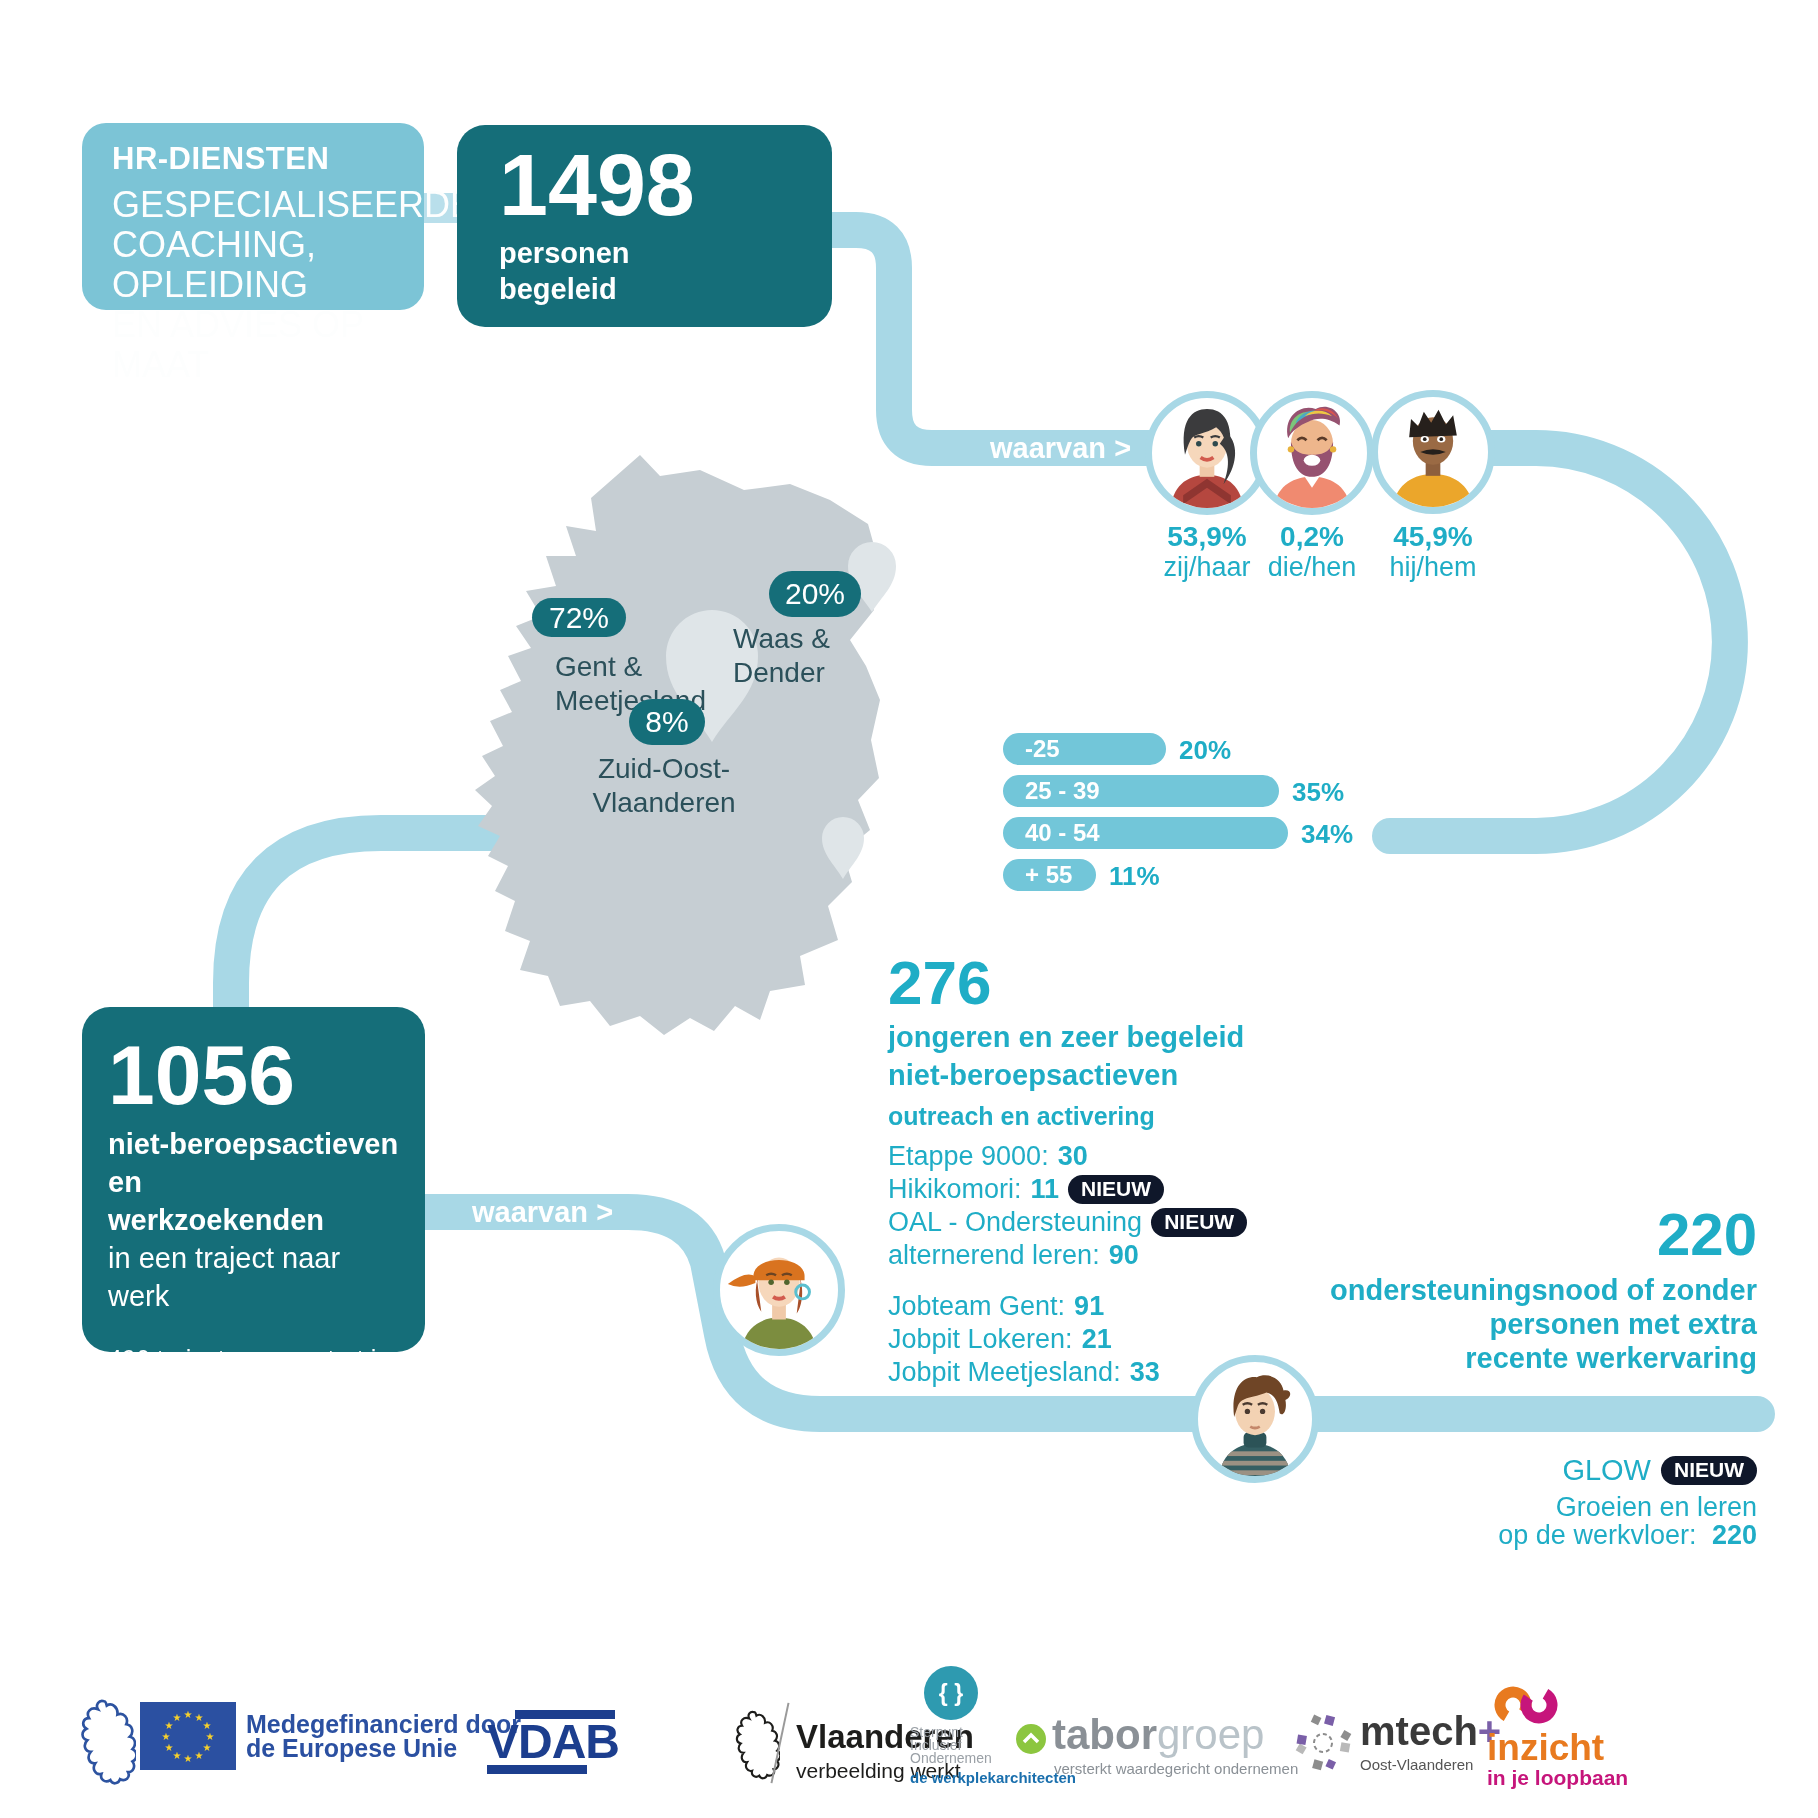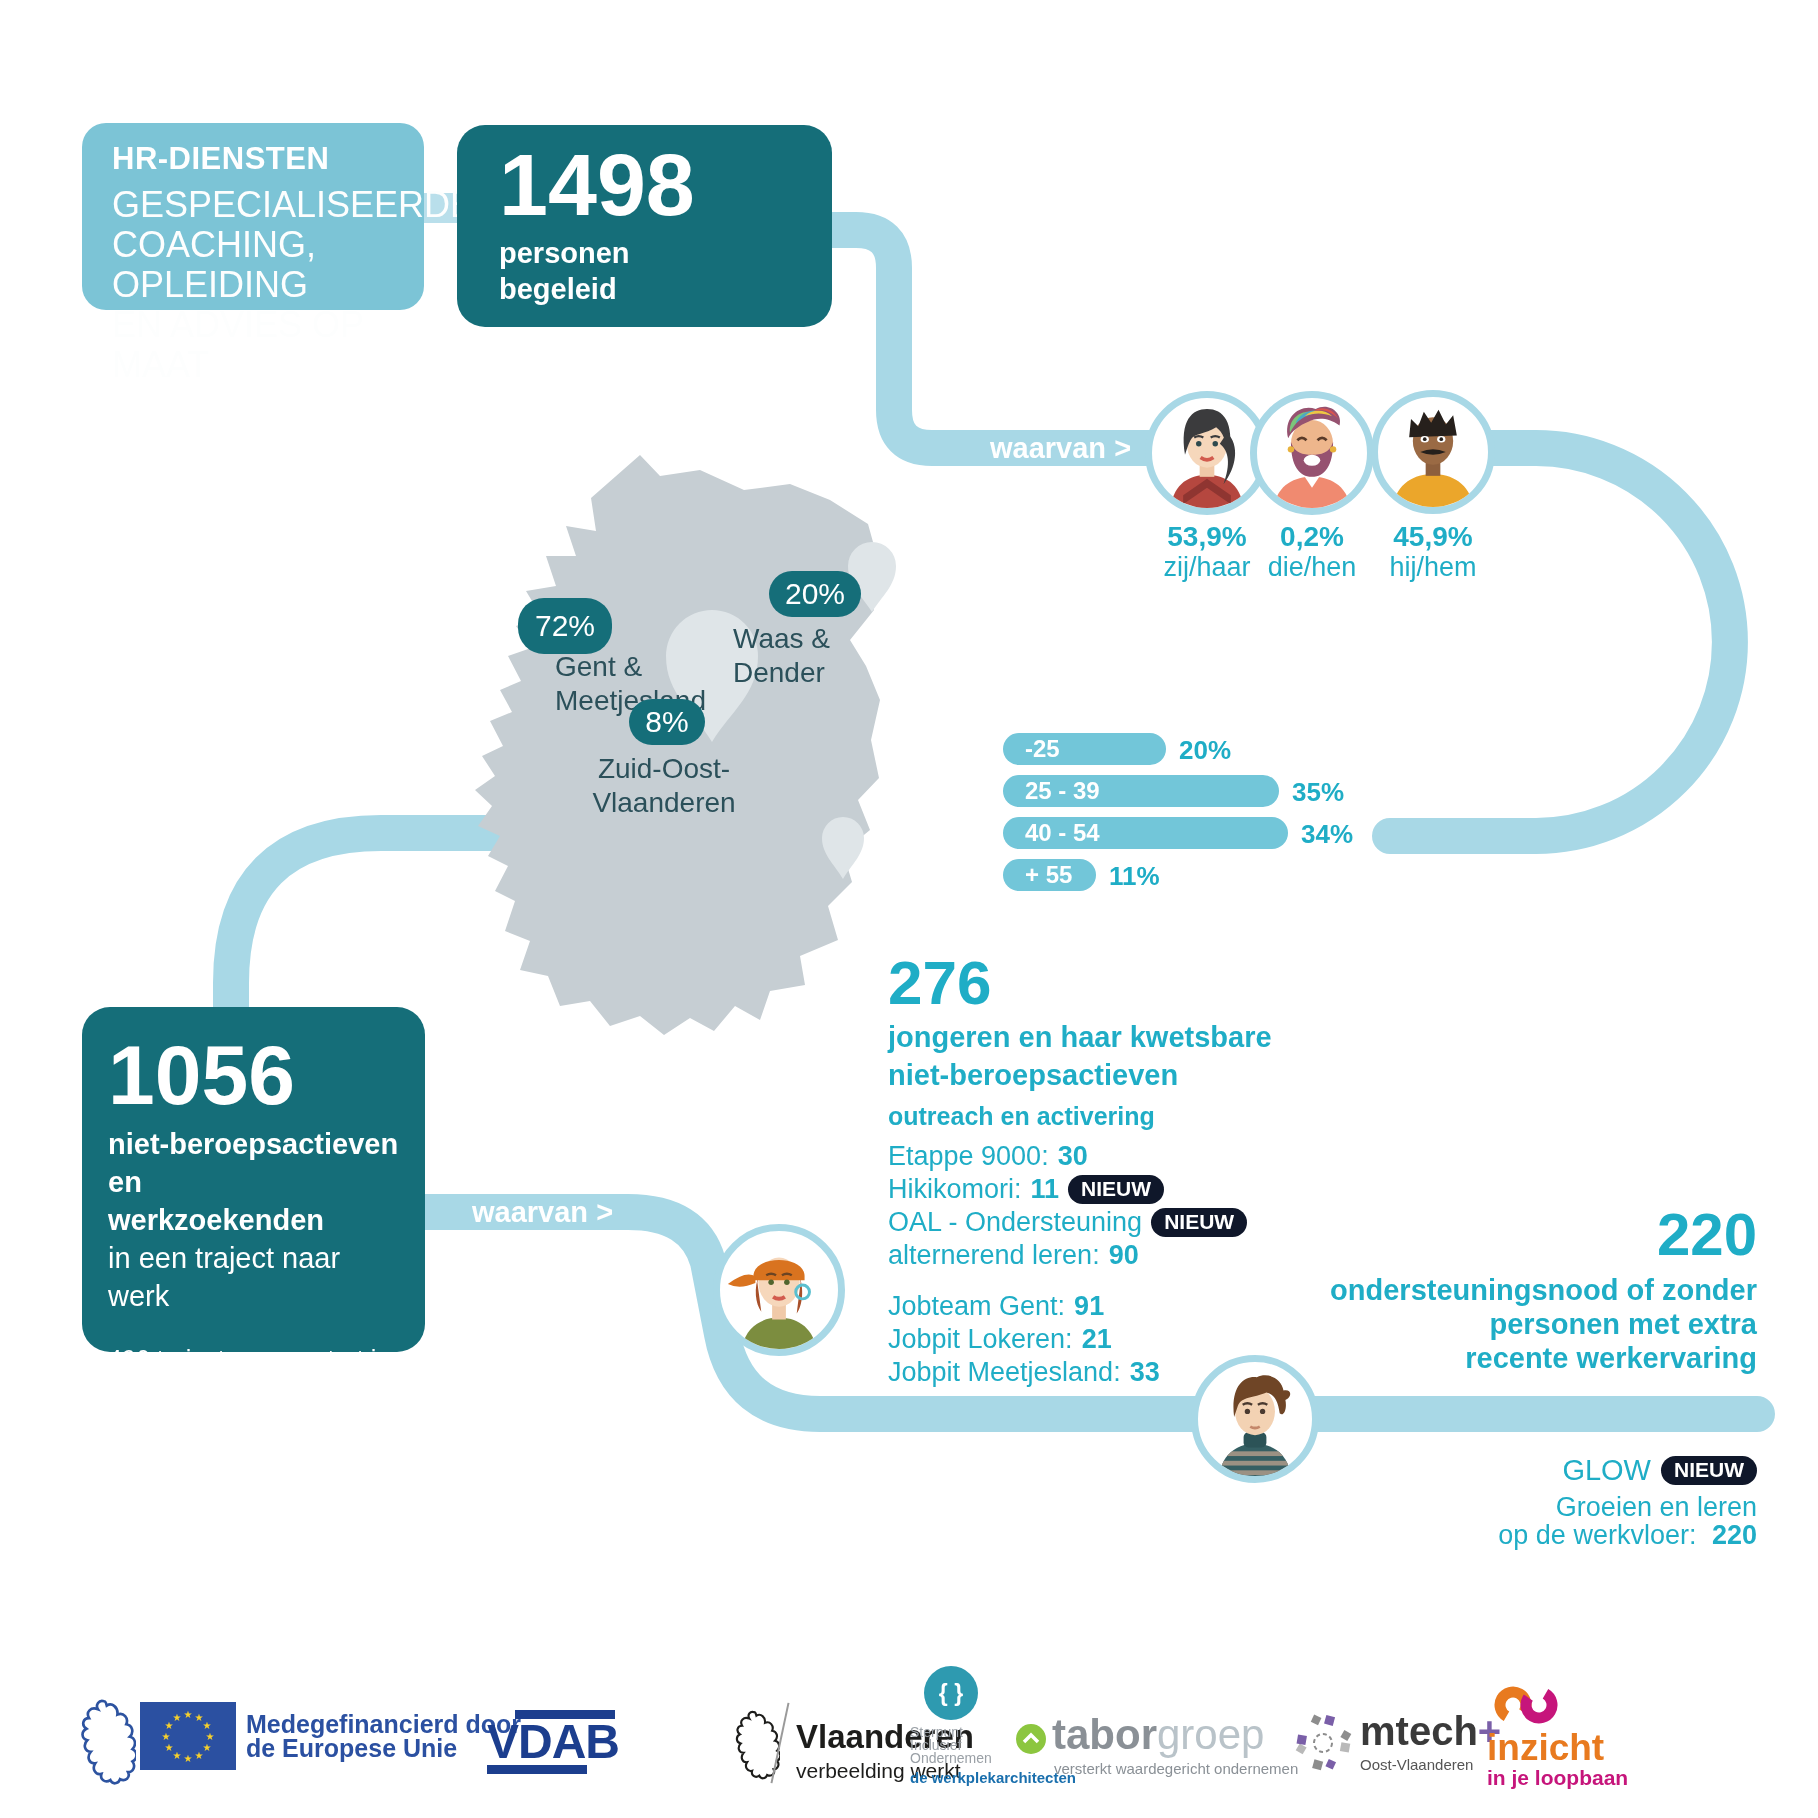--- a/index.html
+++ b/index.html
@@ -127,21 +127,21 @@
   </div>
   <div class="glabel" style="left:1242px;top:521px;width:140px">
     <div class="p">0,2%</div>
     <div>die/hen</div>
   </div>
   <div class="glabel" style="left:1363px;top:521px;width:140px">
     <div class="p">45,9%</div>
     <div>hij/hem</div>
   </div>
 
-  <div class="pill" style="left:518px;top:598px;width:94px;height:56px">72%</div>
+  <div class="pill" style="left:532px;top:598px;width:94px;height:39px">72%</div>
   <div class="maptext" style="left:555px;top:650px">
     <div>Gent &amp;</div>
     <div>Meetjesland</div>
   </div>
   <div class="pill" style="left:769px;top:571px;width:92px;height:46px">20%</div>
   <div class="maptext" style="left:733px;top:622px">
     <div>Waas &amp;</div>
     <div>Dender</div>
   </div>
   <div class="pill" style="left:629px;top:699px;width:76px;height:46px">8%</div>
@@ -188,21 +188,21 @@
         <circle cx="68" cy="52" r="2.8" fill="#51652e"></circle>
       <path d="M47 45 Q52 42 57 45" stroke="#6b4423" stroke-width="2.5" fill="none"></path>
       <path d="M63 45 Q68 42 73 45" stroke="#6b4423" stroke-width="2.5" fill="none"></path>
       <path d="M54 67 Q60 71 66 67" stroke="#d25b4e" stroke-width="4" fill="none"></path>
     </svg>
   </div>
 
   <div class="abs z2" style="left:888px;top:952px">
     <div class="bignum cyan" style="font-size:62px">276</div>
     <div class="s276-title" style="margin-top:4px">
-      <div>jongeren en haar kwetsbare</div>
+      <div>jongeren en zeer begeleid</div>
       <div>niet-beroepsactieven</div>
     </div>
     <div class="cyan" style="font-size:25px;font-weight:bold;margin-top:8px">outreach en activering</div>
   </div>
   <div class="abs z2" style="left:888px;top:1140px">
     <div class="row276">
       <span>Etappe 9000:</span>
       <span class="val">30</span>
     </div>
     <div class="row276">

